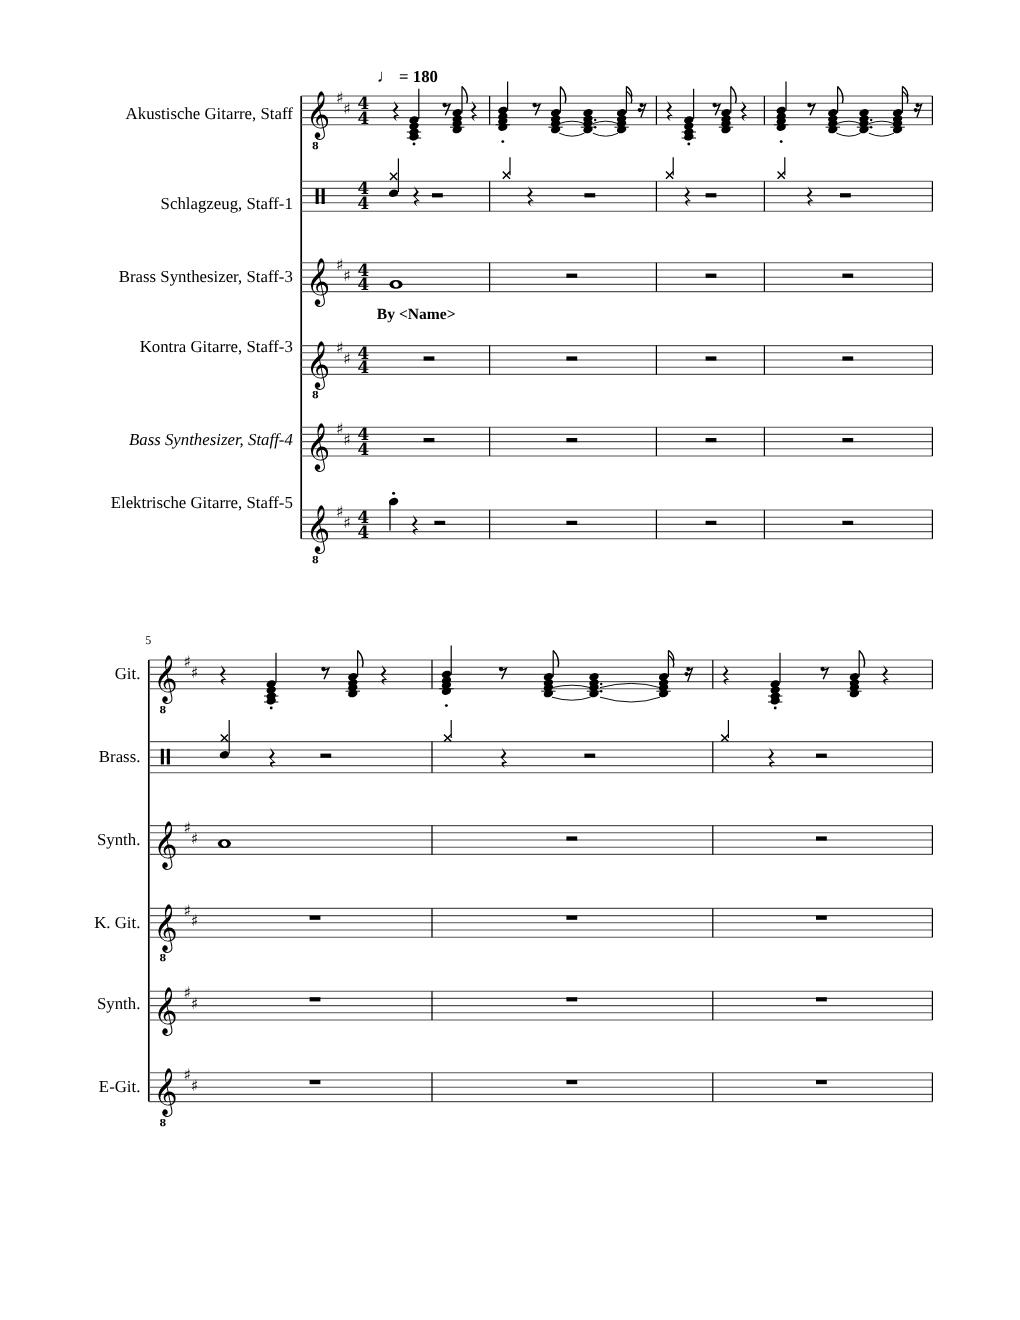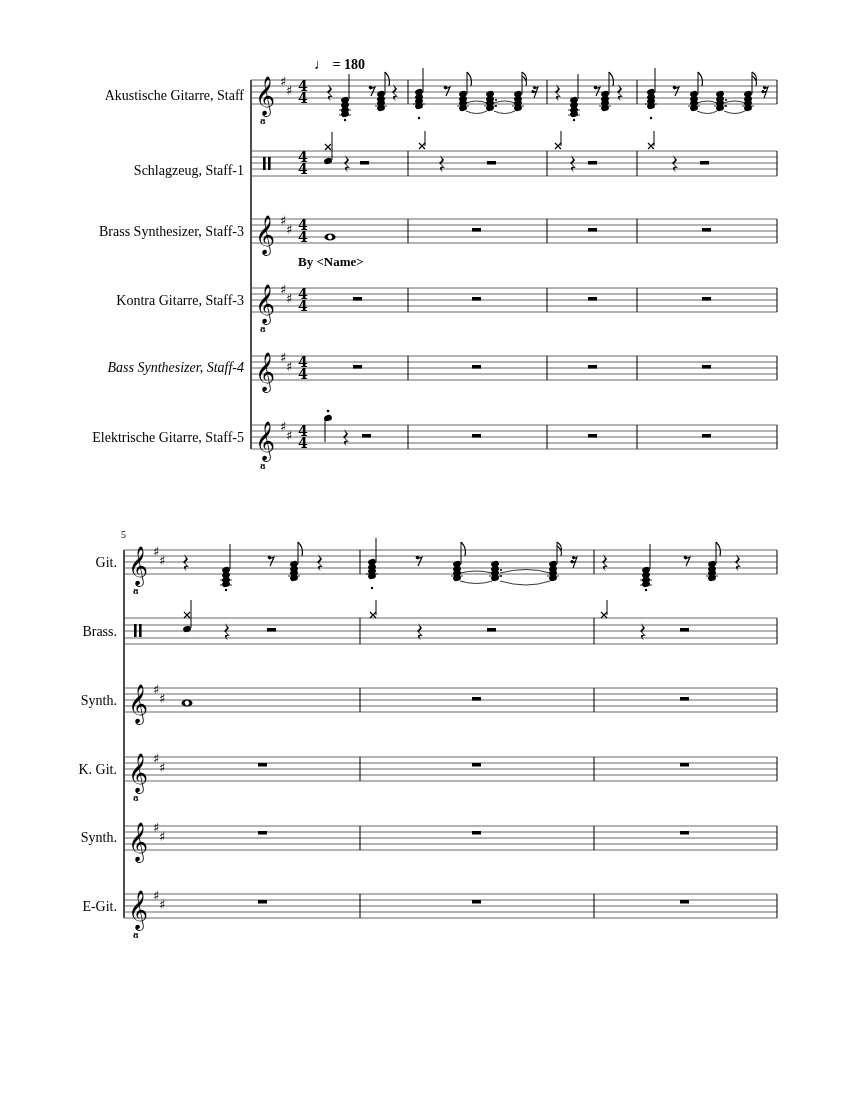--- a/index.html
+++ b/index.html
@@ -1,40 +1,40 @@
 <!DOCTYPE html>
 <html><head>
 <meta charset="utf-8">
 <style>
   html, body { margin: 0; padding: 0; background: #ffffff; }
   body { width: 850px; height: 1100px; position: relative; overflow: hidden;
          font-family: "Liberation Serif", "DejaVu Serif", serif; color: #000; }
   .page { position: absolute; left: 0; top: 0; width: 850px; height: 848px; }
   .label { position: absolute; font-size: 14px; white-space: nowrap; text-align: right; line-height: 16px; }
   .tempo { position: absolute; font-size: 14px; font-weight: bold; }
-  .byline { position: absolute; font-size: 13px; font-weight: bold; }
+  .byline { position: absolute; font-size: 13px; font-weight: bold; margin-left: 16px; }
   .measure-num { position: absolute; font-size: 10px; }
   svg.score { position: absolute; left: 0; top: 0; }
 </style>
 </head>
 <body>
 
 <div class="page">
 
   <div class="tempo" style="left:314px; top:56px;">
     <span style="font-size:15px;">♩</span>
     <span>= 180</span>
   </div>
 
   <div class="label" style="right:606px; top:88px;">Akustische Gitarre, Staff</div>
   <div class="label" style="right:606px; top:163px;">Schlagzeug, Staff-1</div>
   <div class="label" style="right:606px; top:224px;">Brass Synthesizer, Staff-3</div>
-  <div class="label" style="right:606px; top:293px;">Kontra Gitarre, Staff-3</div>
+  <div class="label" style="right:606px; top:282px;">Kontra Gitarre, Staff-3</div>
   <div class="label" style="right:606px; top:360px;font-style:italic;">Bass Synthesizer, Staff-4</div>
-  <div class="label" style="right:606px; top:430px;">Elektrische Gitarre, Staff-5</div>
+  <div class="label" style="right:606px; top:412px;">Elektrische Gitarre, Staff-5</div>
 
   <div class="byline" style="left:298px; top:254px;">By &lt;Name&gt;</div>
 
   <div class="measure-num" style="left:121px; top:529px;">5</div>
   <div class="label" style="right:733px; top:555px;">Git.</div>
   <div class="label" style="right:733px; top:624px;">Brass.</div>
   <div class="label" style="right:733px; top:693px;">Synth.</div>
   <div class="label" style="right:733px; top:762px;">K. Git.</div>
   <div class="label" style="right:733px; top:830px;">Synth.</div>
   <div class="label" style="right:733px; top:899px;font-family:Liberation Serif, serif;">E-Git.</div>

